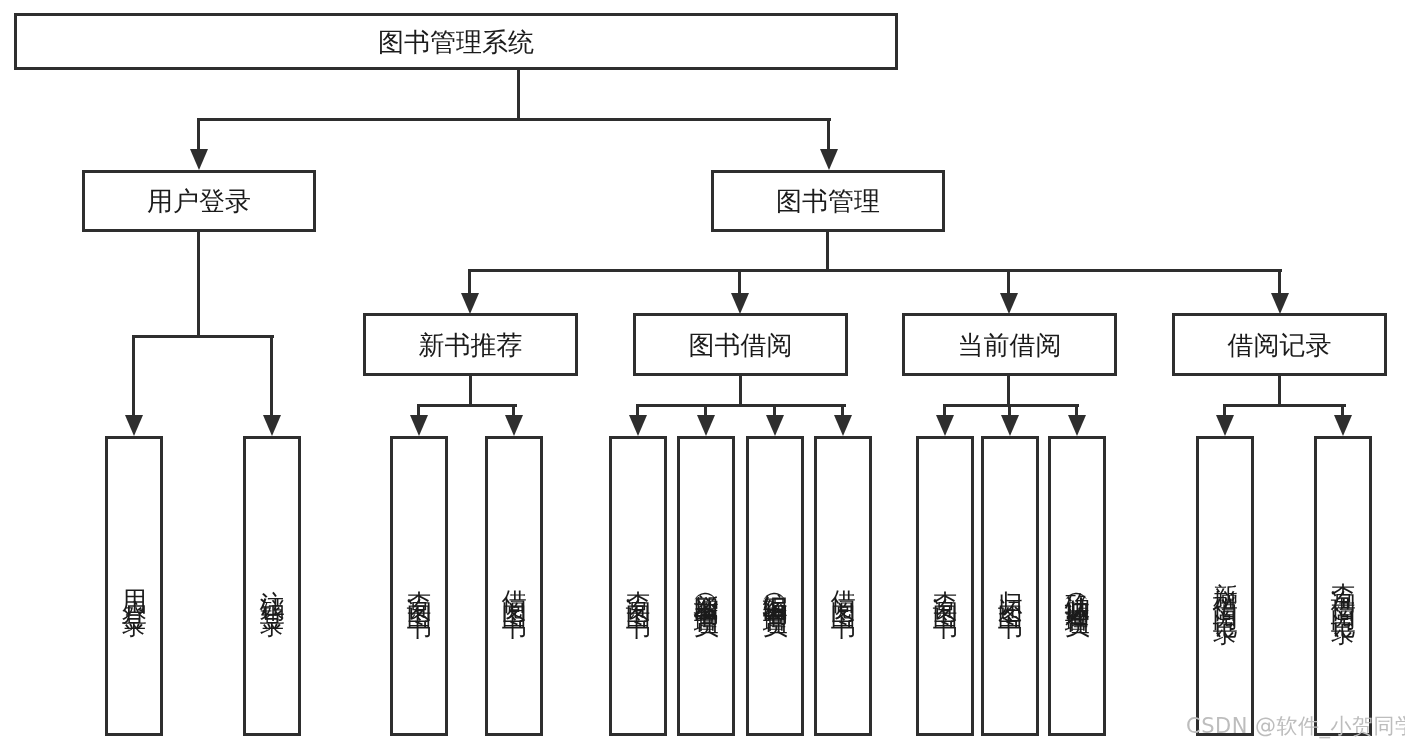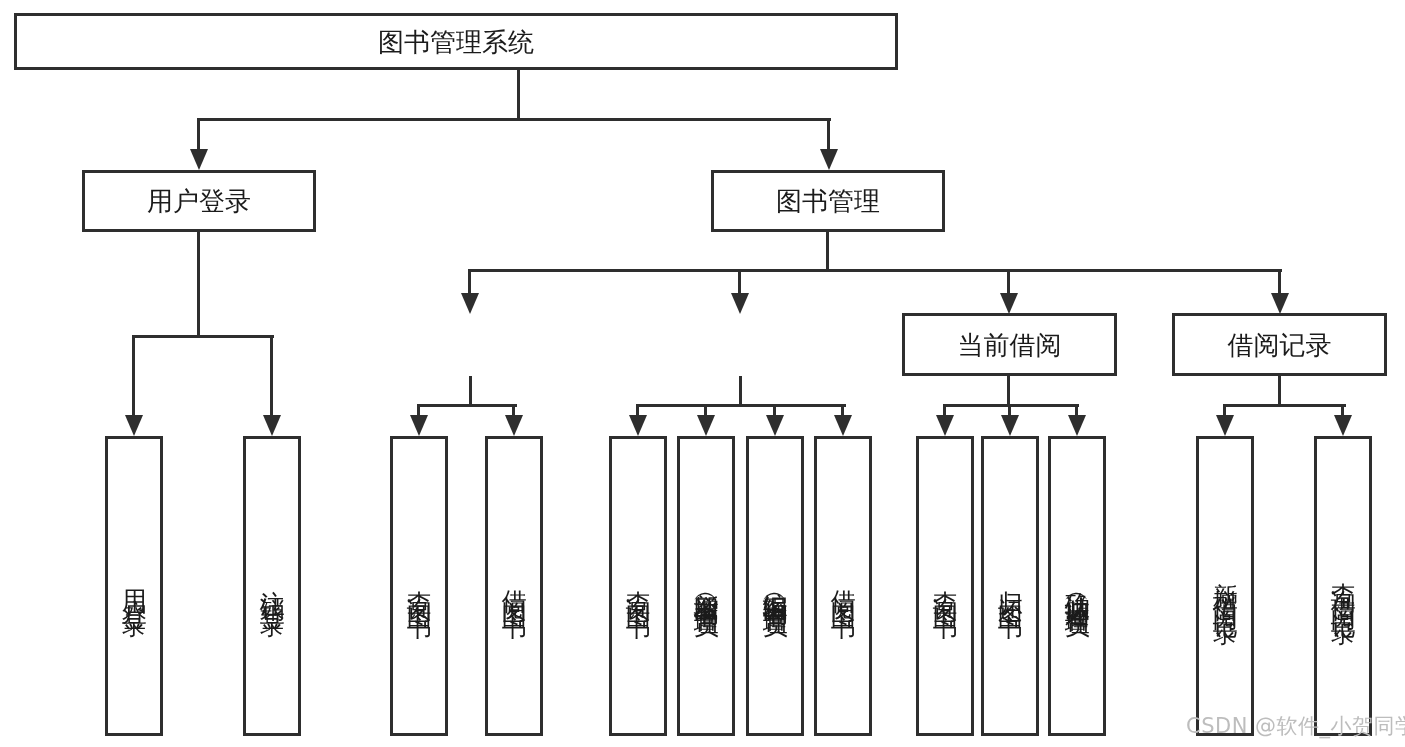--- a/index.html
+++ b/index.html
@@ -54,21 +54,27 @@
   </div>
 
   <div class="node" style="left:82px;top:170px;width:234px;height:62px">
     <span>用户登录</span>
   </div>
 
   <div class="node" style="left:711px;top:170px;width:234px;height:62px">
     <span>图书管理</span>
   </div>
 
+  <div class="node" style="left:363px;top:313px;width:215px;height:63px">
+    <span>新书推荐</span>
+  </div>
 
+  <div class="node" style="left:633px;top:313px;width:215px;height:63px">
+    <span>图书借阅</span>
+  </div>
 
   <div class="node" style="left:902px;top:313px;width:215px;height:63px">
     <span>当前借阅</span>
   </div>
 
   <div class="node" style="left:1172px;top:313px;width:215px;height:63px">
     <span>借阅记录</span>
   </div>
 
   <div class="leaf" style="left:105px">

